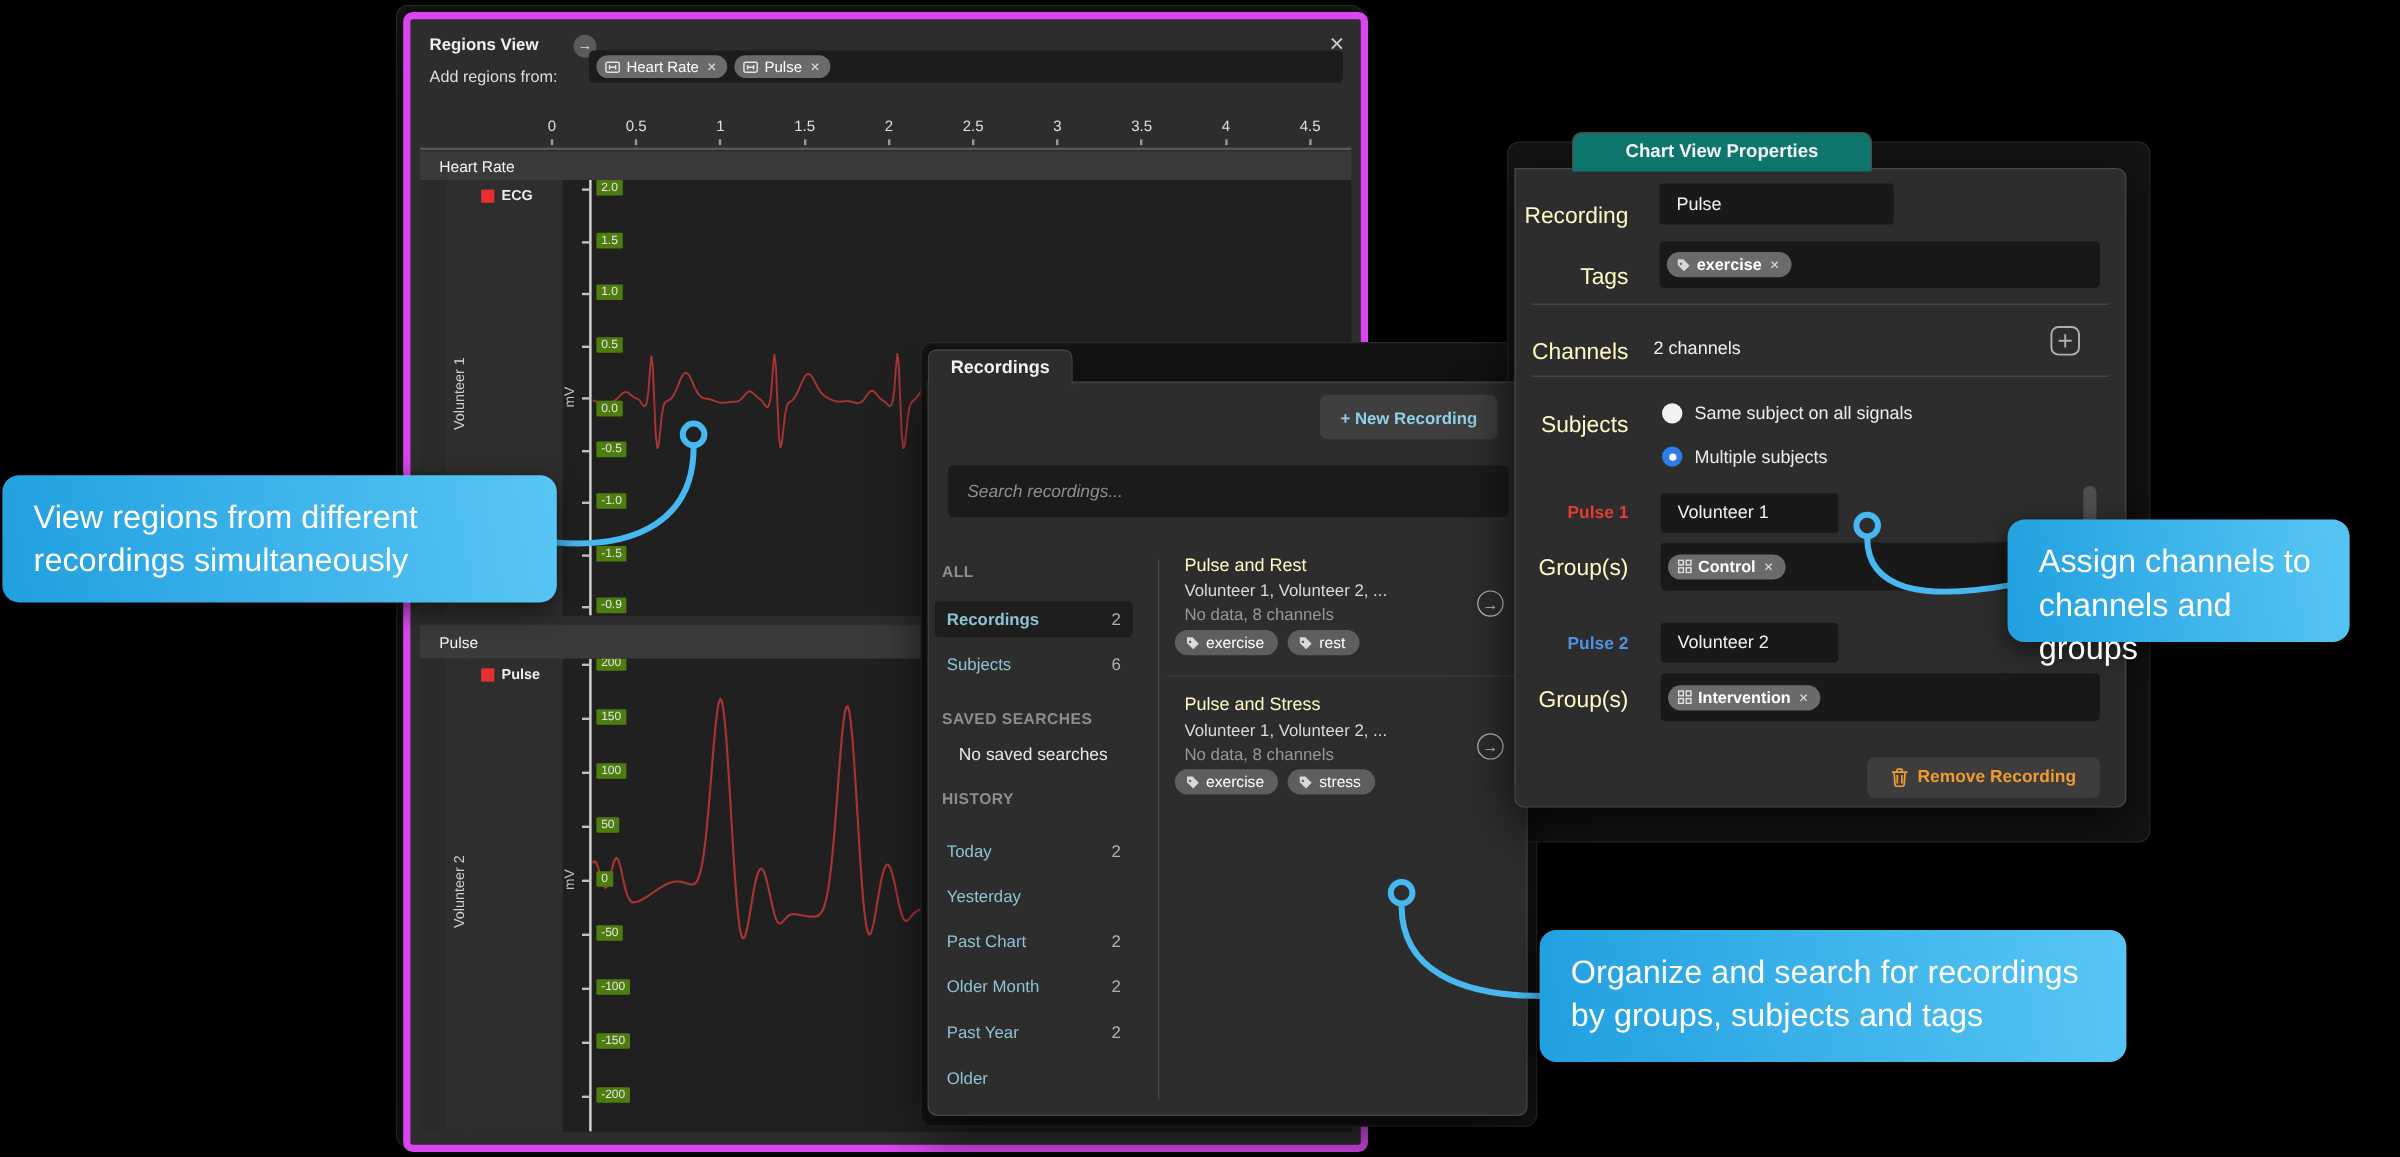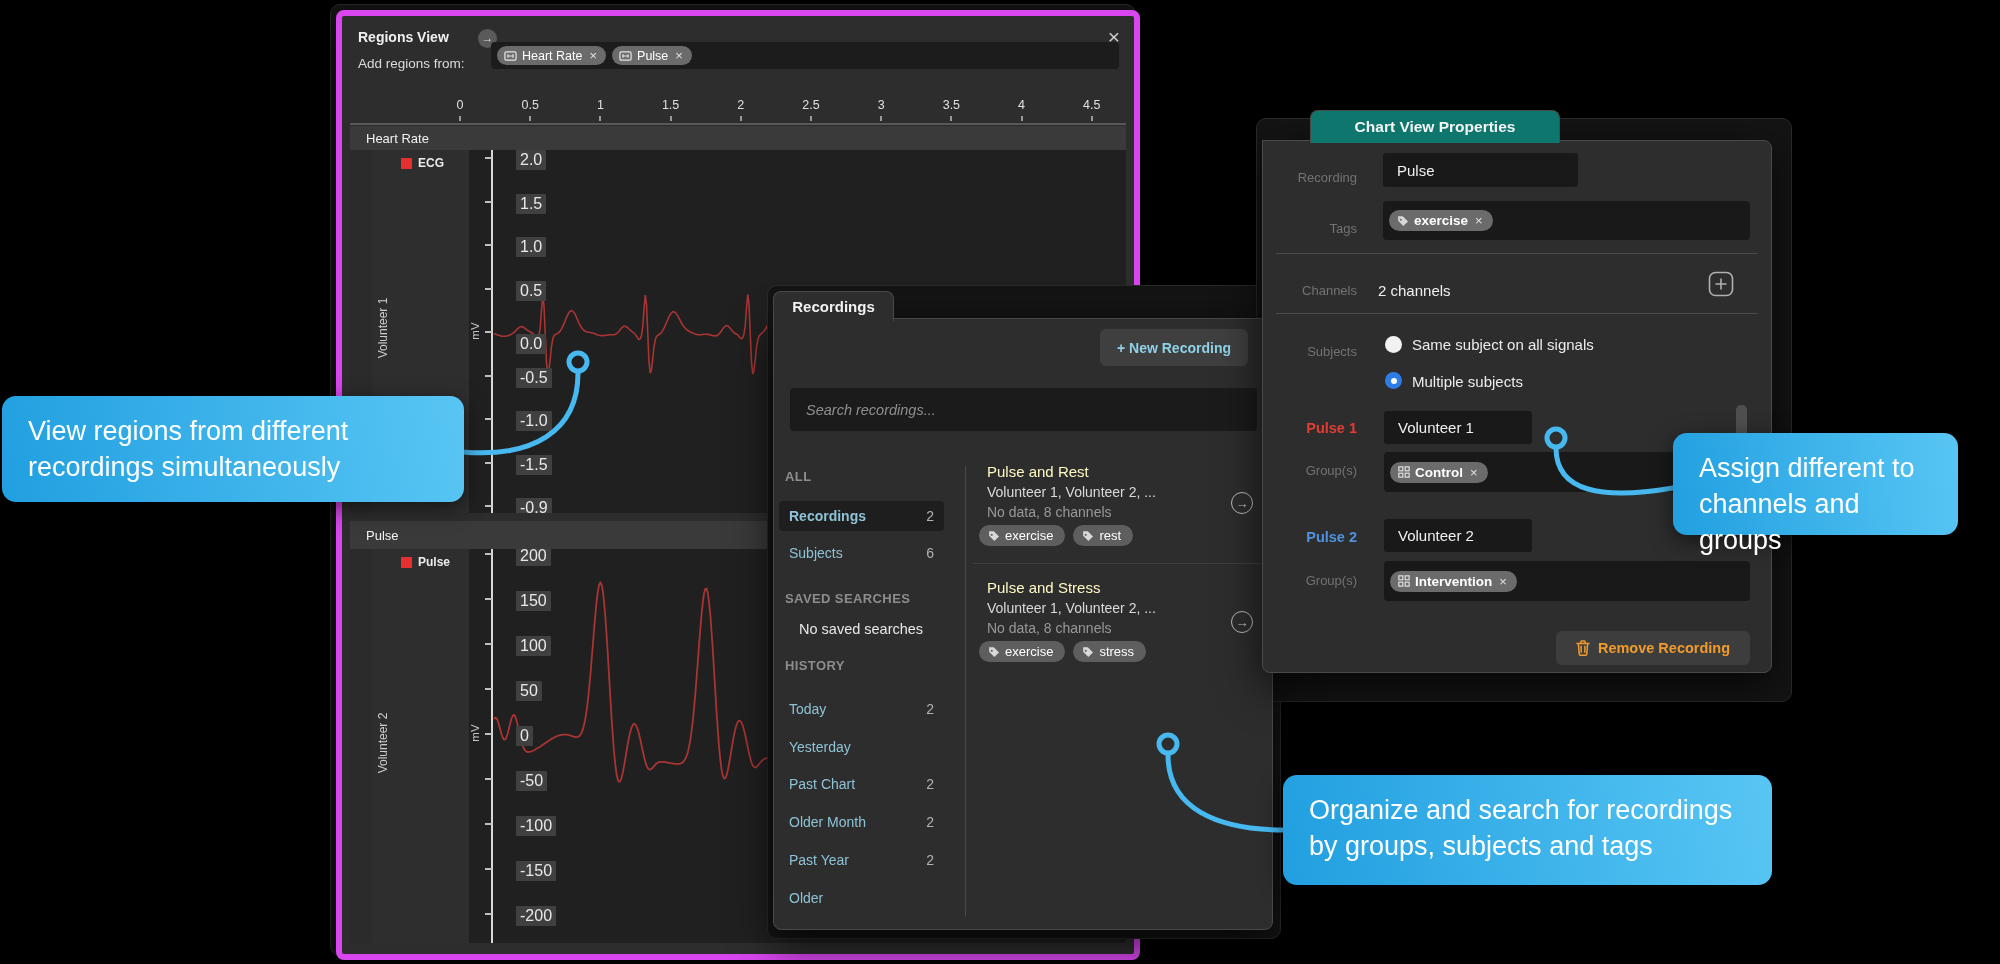--- a/index.html
+++ b/index.html
@@ -34,22 +34,22 @@
   .cb-subject{position:absolute;left:22px;top:0;bottom:0;width:21px;background:#2e2e2e;border-right:1px solid #3a3a3a;}
   .cb-legendcol{position:absolute;left:43px;top:0;bottom:0;width:76px;background:#2e2e2e;border-right:1px solid #3a3a3a;}
   .legend{position:absolute;left:8px;top:6px;display:flex;align-items:center;gap:6px;
           font-size:12px;font-weight:bold;color:#ececec;}
   .legend .swatch{width:11px;height:11px;background:#e63030;}
   .vtext{position:absolute;text-align:center;font-size:12px;color:#cfcfcf;transform:rotate(-90deg);}
   .plot{position:absolute;left:119px;top:0;bottom:0;width:657px;background:#202020;overflow:hidden;}
   .plot svg{position:absolute;left:0;top:0;}
   .axis-line{position:absolute;left:22px;top:0;bottom:0;width:2px;background:#d8d8d8;z-index:2;}
   .mv{position:absolute;left:-14px;width:40px;font-size:11.5px;color:#c4c4c4;transform:rotate(-90deg);text-align:center;z-index:2;}
-  .y-label{position:absolute;left:28px;background:#404040;color:#e8e8e8;font-size:16px;
-           padding:1px 4px;border-radius:1px;z-index:3;margin-left:19px;}
+  .y-label{position:absolute;left:28px;background:#4d7c0f;color:#e8e8e8;font-size:10px;
+           padding:1px 4px;border-radius:1px;z-index:3;}
   .y-dash{position:absolute;left:16px;width:7px;height:2px;background:#c0c0c0;z-index:3;}
   
   #recordings-window{left:773px;top:291px;width:500px;height:640px;z-index:20;background:none;border:none;box-shadow:none;}
   #rec-body{position:absolute;left:0;top:27px;width:500px;height:612px;background:#2d2d2d;
             border:1px solid #484848;border-radius:8px;border-top-left-radius:0;box-shadow:0 14px 44px rgba(0,0,0,.7);box-sizing:border-box;}
   #rec-tab{position:absolute;left:0;top:0;width:119px;height:29px;background:#2d2d2d;
            border:1px solid #484848;border-bottom:none;border-radius:8px 8px 0 0;z-index:2;
            font-size:15px;font-weight:bold;color:#f2f2f2;display:flex;align-items:center;justify-content:center;}
   #new-rec-btn{position:absolute;left:327px;top:38px;width:148px;height:37px;background:#3f3f3f;
                border-radius:6px;color:#8fd2e8;font-weight:bold;font-size:14px;
@@ -77,21 +77,21 @@
   #card-divider{position:absolute;left:200px;top:272px;width:290px;height:1px;background:#3f3f3f;z-index:3;}
   
   #props-back{left:1256px;top:118px;width:534px;height:582px;z-index:18;}
   #props-window{left:1262px;top:110px;width:510px;height:563px;z-index:20;background:none;border:none;box-shadow:none;}
   #props-body{position:absolute;left:0;top:30px;width:510px;height:533px;background:#2d2d2d;
               border:1px solid #4a4a4a;border-radius:8px;border-top-left-radius:0;box-sizing:border-box;
               box-shadow:0 14px 44px rgba(0,0,0,.7);}
   #props-tab{position:absolute;left:0;top:0;width:248px;height:32px;background:#0f766e;border:1px solid #4a4a4a;
              border-bottom:none;border-radius:8px 8px 0 0;z-index:2;font-size:15.5px;font-weight:bold;color:#f4f4f4;
              display:flex;align-items:center;justify-content:center;margin-left:48px;}
-  .p-label{position:absolute;left:0;width:95px;text-align:right;font-size:13px;color:#737373;z-index:3;}
+  .p-label{position:absolute;left:0;width:95px;text-align:right;font-size:19px;color:#fef9c3;z-index:3;}
   .p-input{position:absolute;background:#191919;border:none;border-radius:3px;color:#f0f0f0;font-size:15px;
            padding:0 14px;box-sizing:border-box;z-index:3;font-family:"Liberation Sans",sans-serif;}
   .p-strip{position:absolute;background:#191919;border-radius:4px;display:flex;align-items:center;
            padding-left:6px;box-sizing:border-box;z-index:3;}
   .p-strip .chip{font-size:13.5px;padding:3px 10px 3px 8px;}
   .p-div{position:absolute;left:14px;width:482px;height:1px;background:#4a4a4a;z-index:3;}
   .p-value{position:absolute;font-size:15px;color:#f0f0f0;z-index:3;}
   .radio{position:absolute;width:17px;height:17px;border-radius:50%;z-index:3;box-sizing:border-box;}
   .radio.off{background:#f2f2f2;}
   .radio.on{background:#2e7ce8;}
@@ -431,21 +431,21 @@
       <path d="M 1168 755 C 1168 808 1216 830 1285 830"></path>
       <circle cx="1168" cy="744" r="9" stroke-width="5"></circle>
     </g>
   </svg>
 
   <div class="callout" id="callout-1">
     <div>View regions from different</div>
     <div>recordings simultaneously</div>
   </div>
   <div class="callout" id="callout-2">
-    <div>Assign different to</div>
+    <div>Assign channels to</div>
     <div>channels and groups</div>
   </div>
   <div class="callout" id="callout-3">
     <div>Organize and search for recordings</div>
     <div>by groups, subjects and tags</div>
   </div>
 
 </div>
 
 </body></html>

